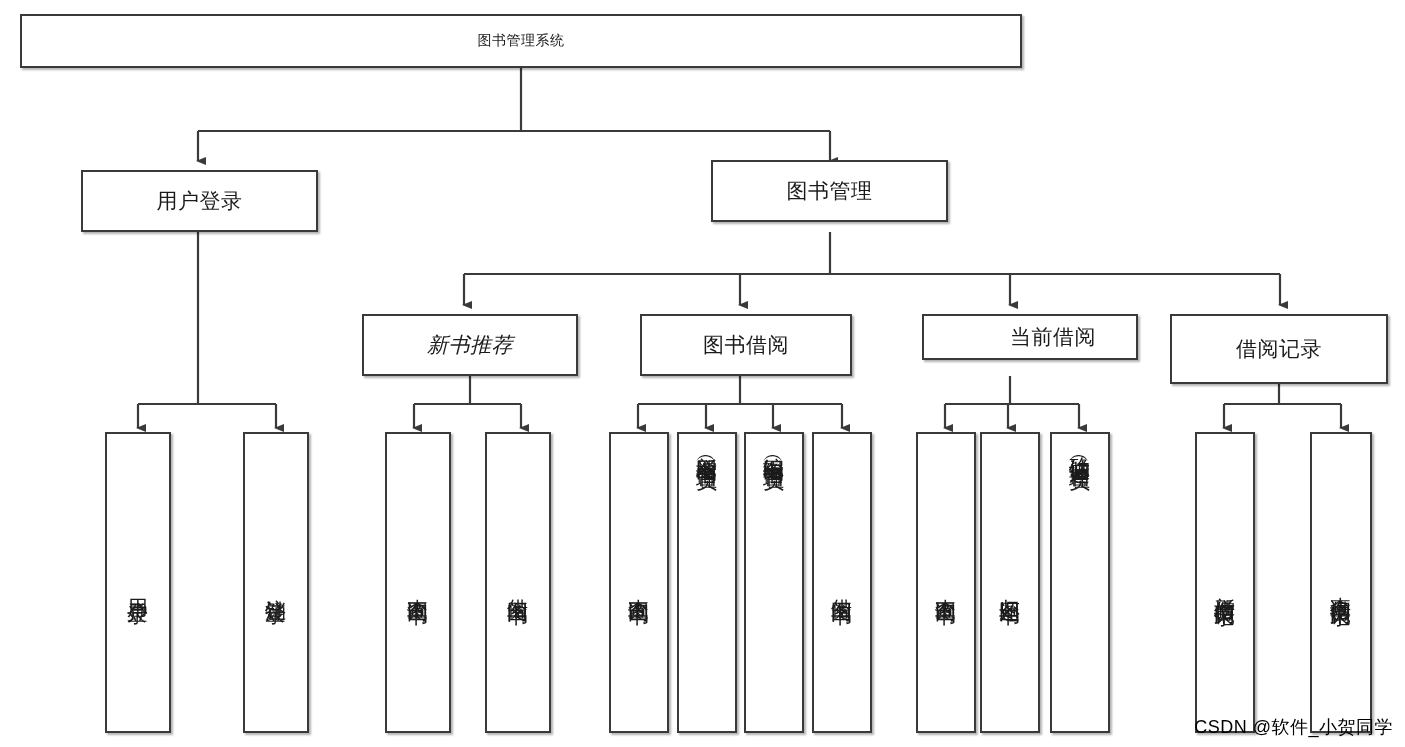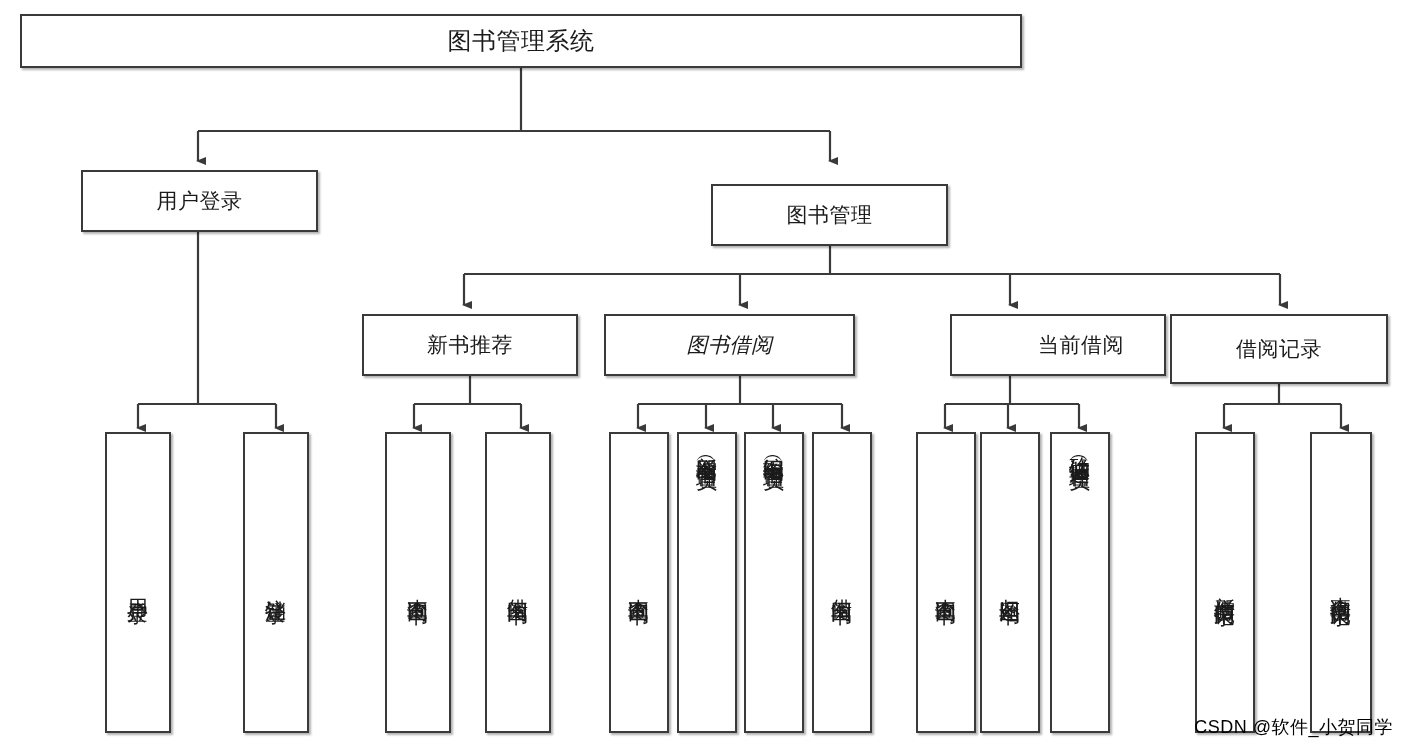--- a/index.html
+++ b/index.html
@@ -61,21 +61,21 @@
     line-height: 1.0;
     letter-spacing: 2px;
     white-space: nowrap;
     display: block;
   }
   .node.vertical.center .label {
     margin-top: auto;
     margin-bottom: auto;
   }
   
-  .node.root .label { font-size: 24px; }
+  .node.root .label { font-size: 14px; font-family: Liberation Mono, monospace; }
   .node.l2 .label  { font-size: 21px; }
   .node.l3 .label  { font-size: 21px; }
 
   #watermark {
     position: absolute;
     right: 12px;
     bottom: 8px;
     font-size: 18px;
     color: #000000;
     letter-spacing: 0.5px;
@@ -138,31 +138,31 @@
     </g>
   </svg>
 
   <div class="node root" style="left:20px; top:14px; width:1002px; height:54px;">
     <span class="label">图书管理系统</span>
   </div>
 
   <div class="node l2" style="left:81px; top:170px; width:237px; height:62px;">
     <span class="label">用户登录</span>
   </div>
-  <div class="node l2" style="left:711px; top:184px; width:237px; height:62px;">
+  <div class="node l2" style="left:711px; top:160px; width:237px; height:62px;">
     <span class="label">图书管理</span>
   </div>
 
-  <div class="node l3" style="left:362px; top:314px; width:216px; height:62px;">
+  <div class="node l3" style="left:362px; top:314px; width:216px; height:62px;font-style:italic;">
     <span class="label">新书推荐</span>
   </div>
-  <div class="node l3" style="left:604px; top:314px; width:251px; height:62px;font-style:italic;">
+  <div class="node l3" style="left:640px; top:314px; width:212px; height:62px;">
     <span class="label">图书借阅</span>
   </div>
-  <div class="node l3" style="left:950px; top:314px; width:216px; height:62px;padding-left:46px;">
+  <div class="node l3" style="left:922px; top:314px; width:216px; height:46px;padding-left:46px;">
     <span class="label">当前借阅</span>
   </div>
   <div class="node l3" style="left:1170px; top:314px; width:218px; height:70px;">
     <span class="label">借阅记录</span>
   </div>
 
   <div class="node vertical center" style="left:105px; top:432px; width:66px; height:301px;">
     <span class="label">用户登录</span>
   </div>
   <div class="node vertical center" style="left:243px; top:432px; width:66px; height:301px;">

